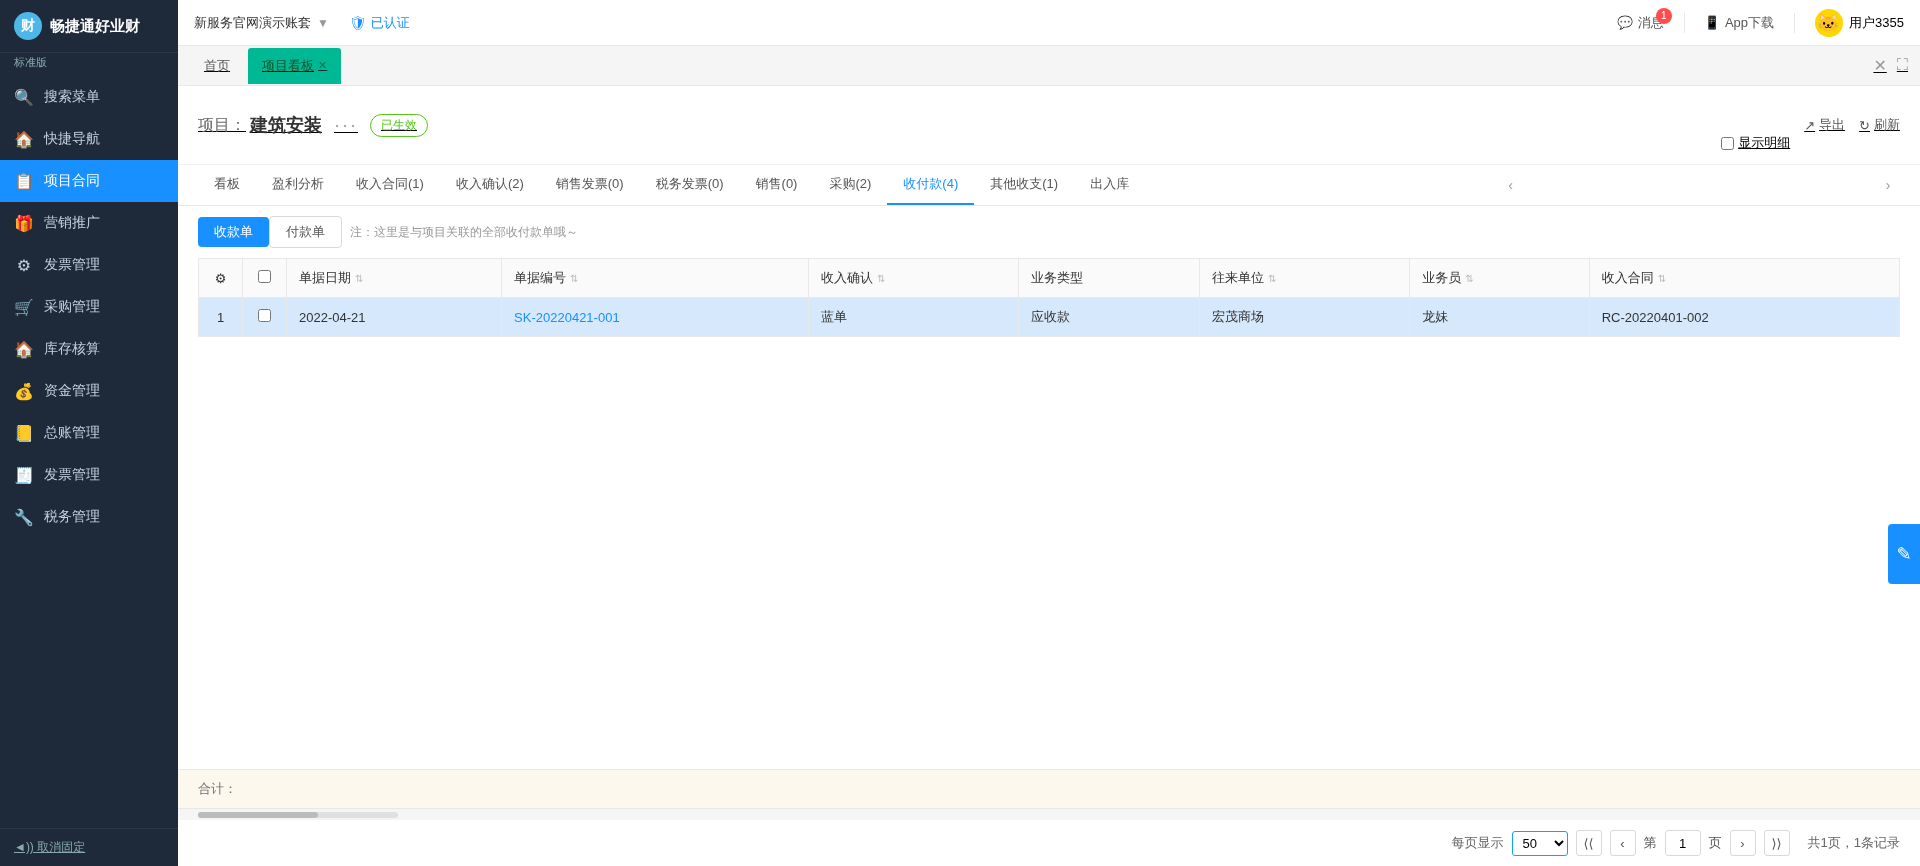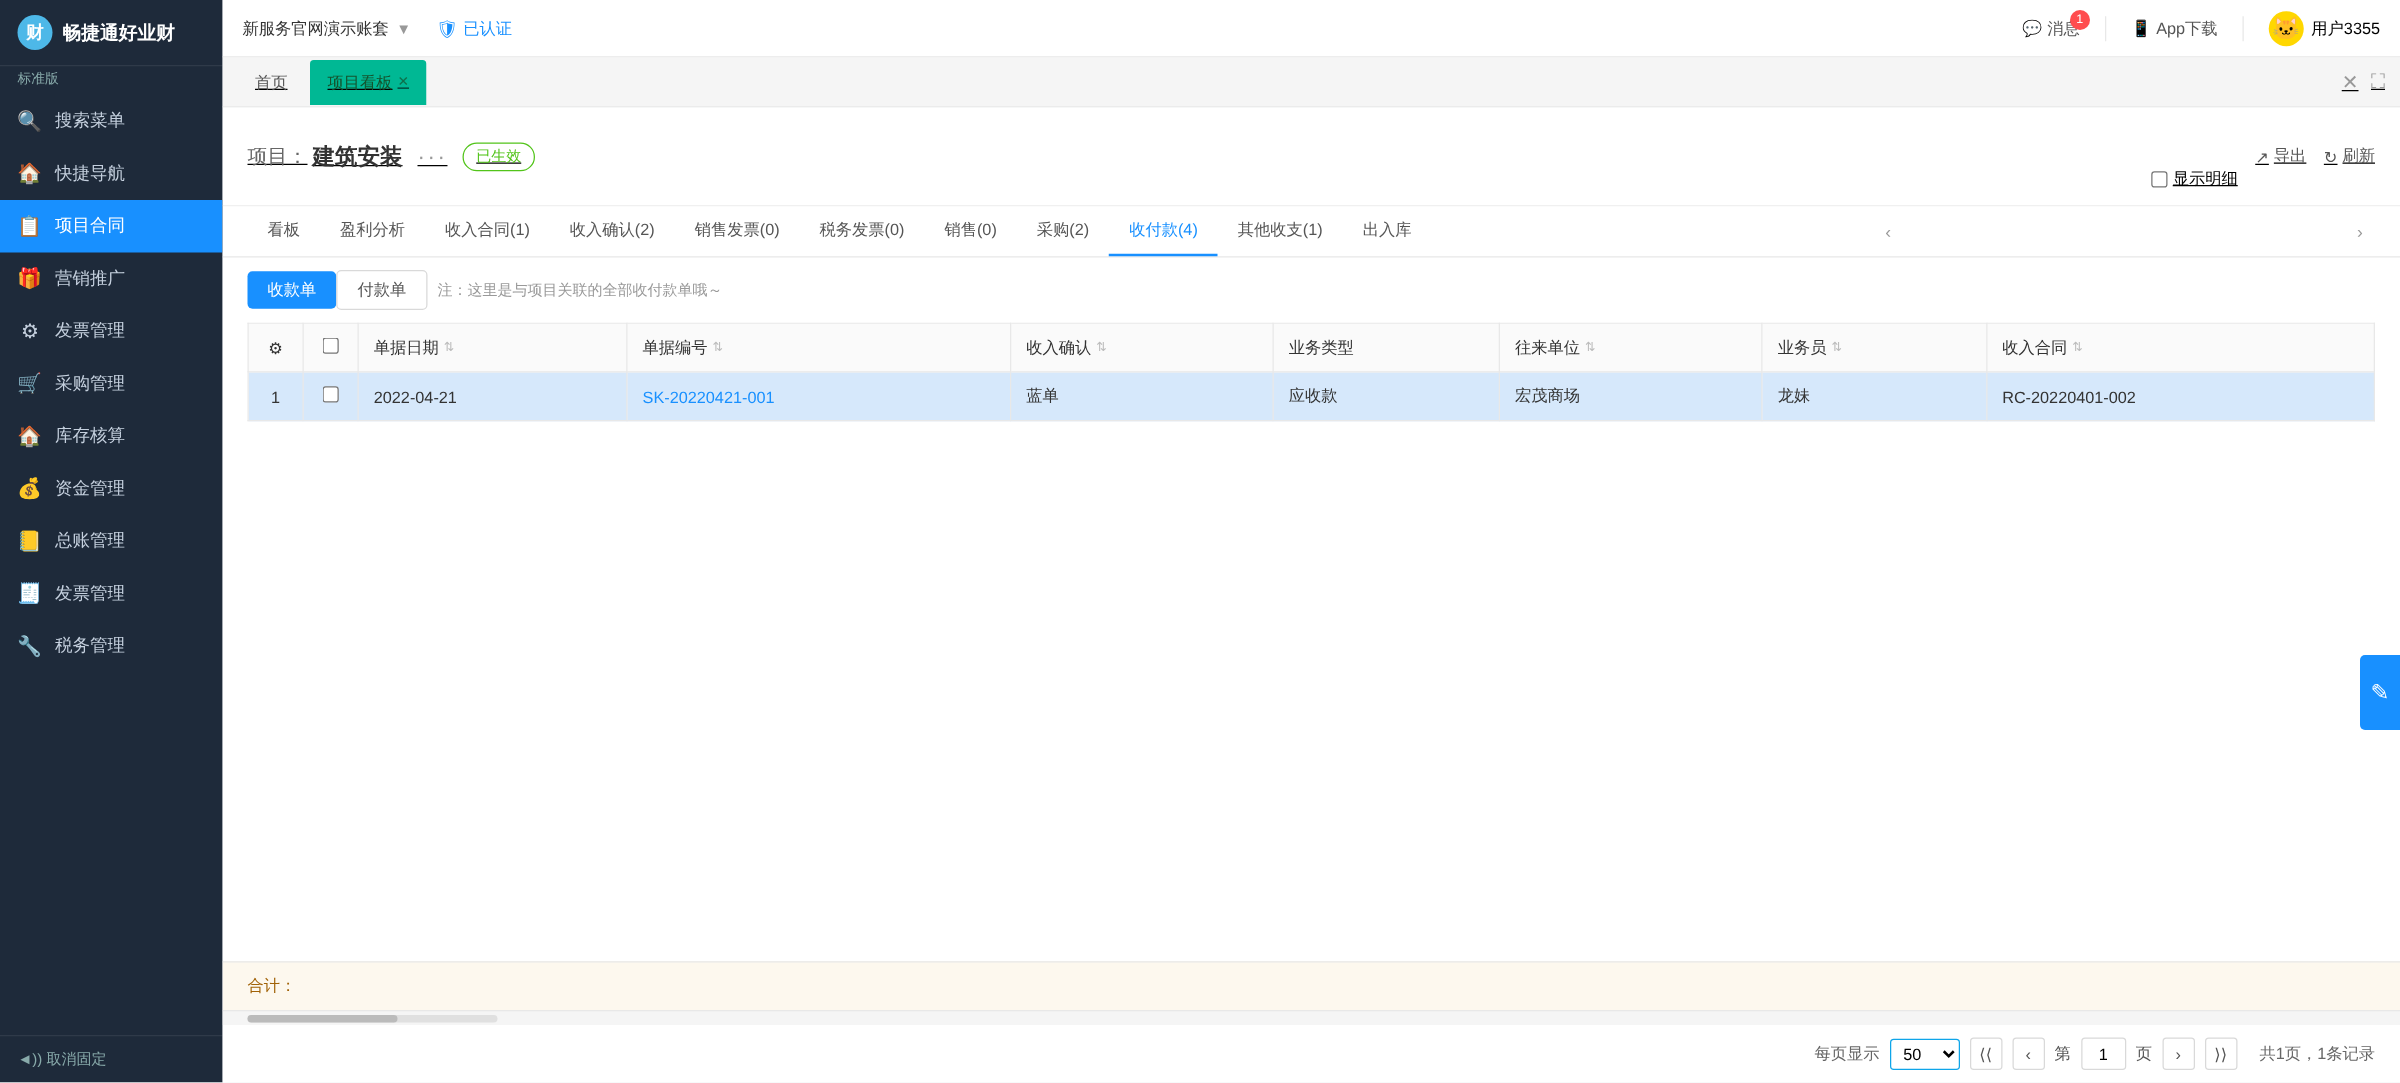--- a/index.html
+++ b/index.html
@@ -64,21 +64,21 @@
       display: flex; align-items: center; justify-content: center;
       font-size: 16px;
       flex-shrink: 0;
     }
     .sidebar-footer {
       padding: 10px 14px;
       color: #8aa;
       font-size: 12px;
       border-top: 1px solid rgba(255,255,255,0.08);
       cursor: pointer;
-      display: flex; align-items: flex-end; gap: 6px;
+      display: flex; align-items: flex-end; gap: 6px; text-decoration: underline;
     }
 
     
     .main {
       flex: 1;
       display: flex;
       flex-direction: column;
       height: 100%;
       overflow: hidden;
     }
@@ -295,21 +295,21 @@
     tbody tr td:nth-child(2) { text-align: center; }
     .link-text { color: #1890ff; cursor: pointer; text-decoration: none; }
 
     
     .table-footer {
       flex-shrink: 0;
       background: #fdf8ee;
       border-top: 1px solid #e8e8e8;
       padding: 10px 20px;
       font-size: 13px;
-      color: #a16207;
+      color: #737373;
       margin: 0 0;
     }
 
     
     .scrollbar-row {
       height: 12px;
       background: #f5f5f5;
       border-top: 1px solid #e8e8e8;
       display: flex;
       align-items: center;

